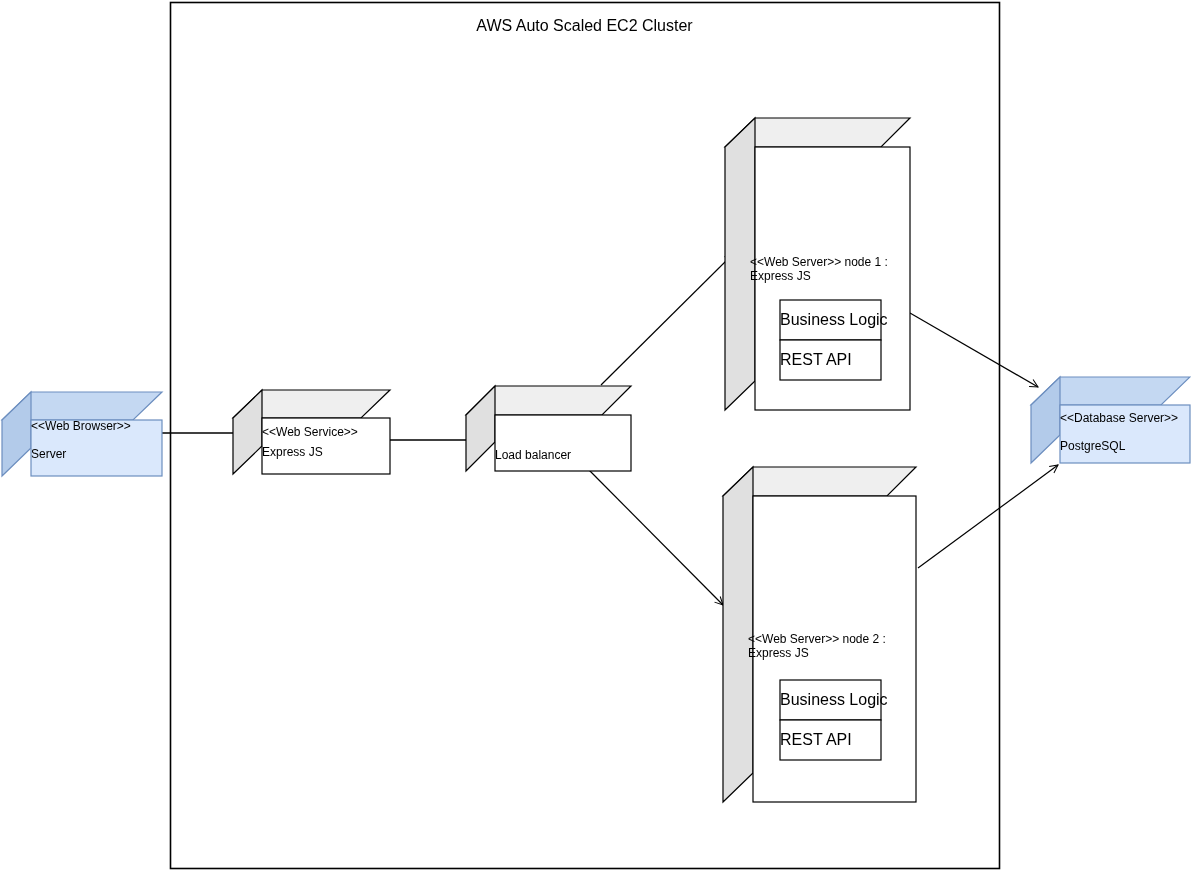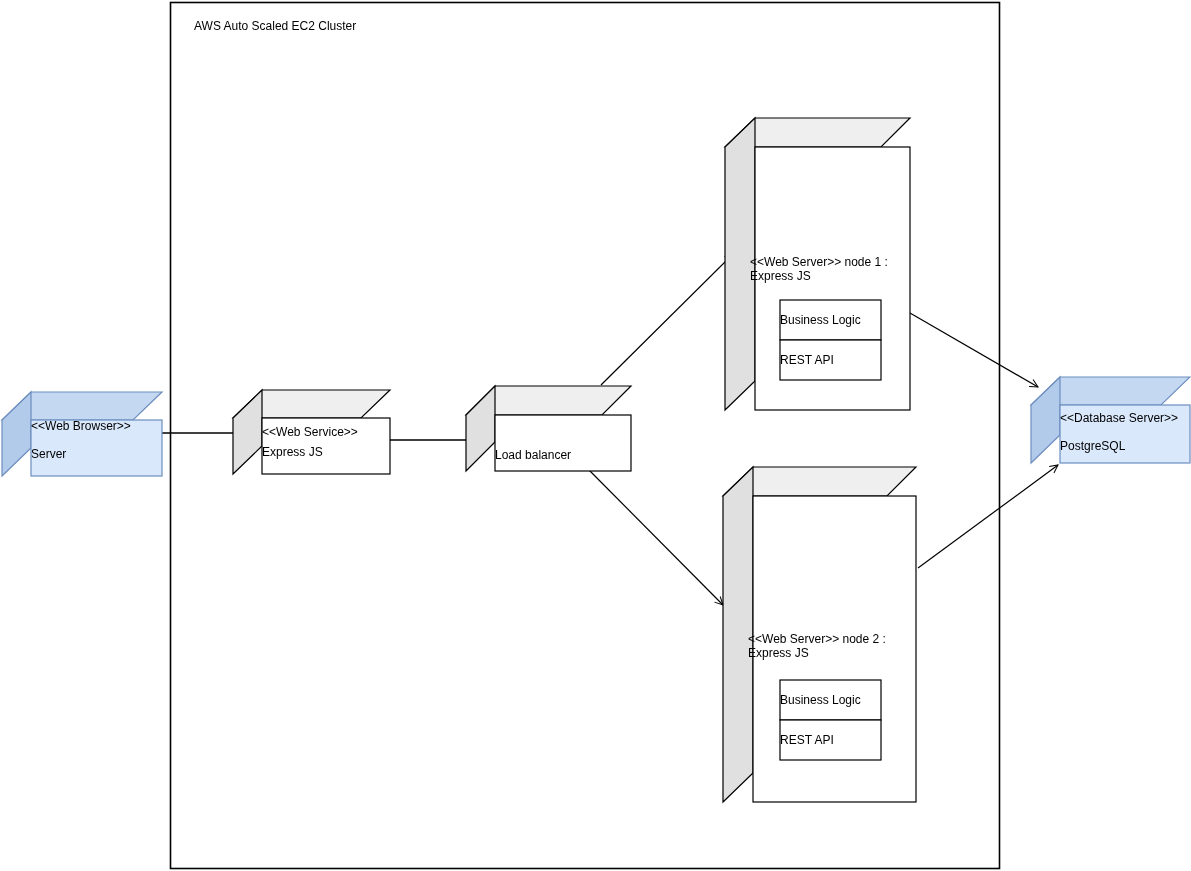--- a/index.html
+++ b/index.html
@@ -29,30 +29,29 @@
   .txt {
     position: absolute;
     font-size: 12px;
     line-height: 14px;
     text-align: left;
     color: #000;
     white-space: pre;
     pointer-events: none;
   }
   .cluster-title {
-    font-size: 12px;
-    text-align: left;
-    margin-left: 24px;
+    font-size: 16px;
+    text-align: center;
   }
   .node-label {
     font-size: 12px;
     line-height: 15px;
   }
   .inner-label {
-    font-size: 12px;
+    font-size: 16px;
   }
 </style>
 </head>
 <body>
 
 <div id="canvas">
 
   <svg class="layer" viewBox="0 0 1191 871">
     <defs>
       <marker id="openArrow" markerWidth="12" markerHeight="12" refX="9" refY="5" orient="auto" markerUnits="userSpaceOnUse">

